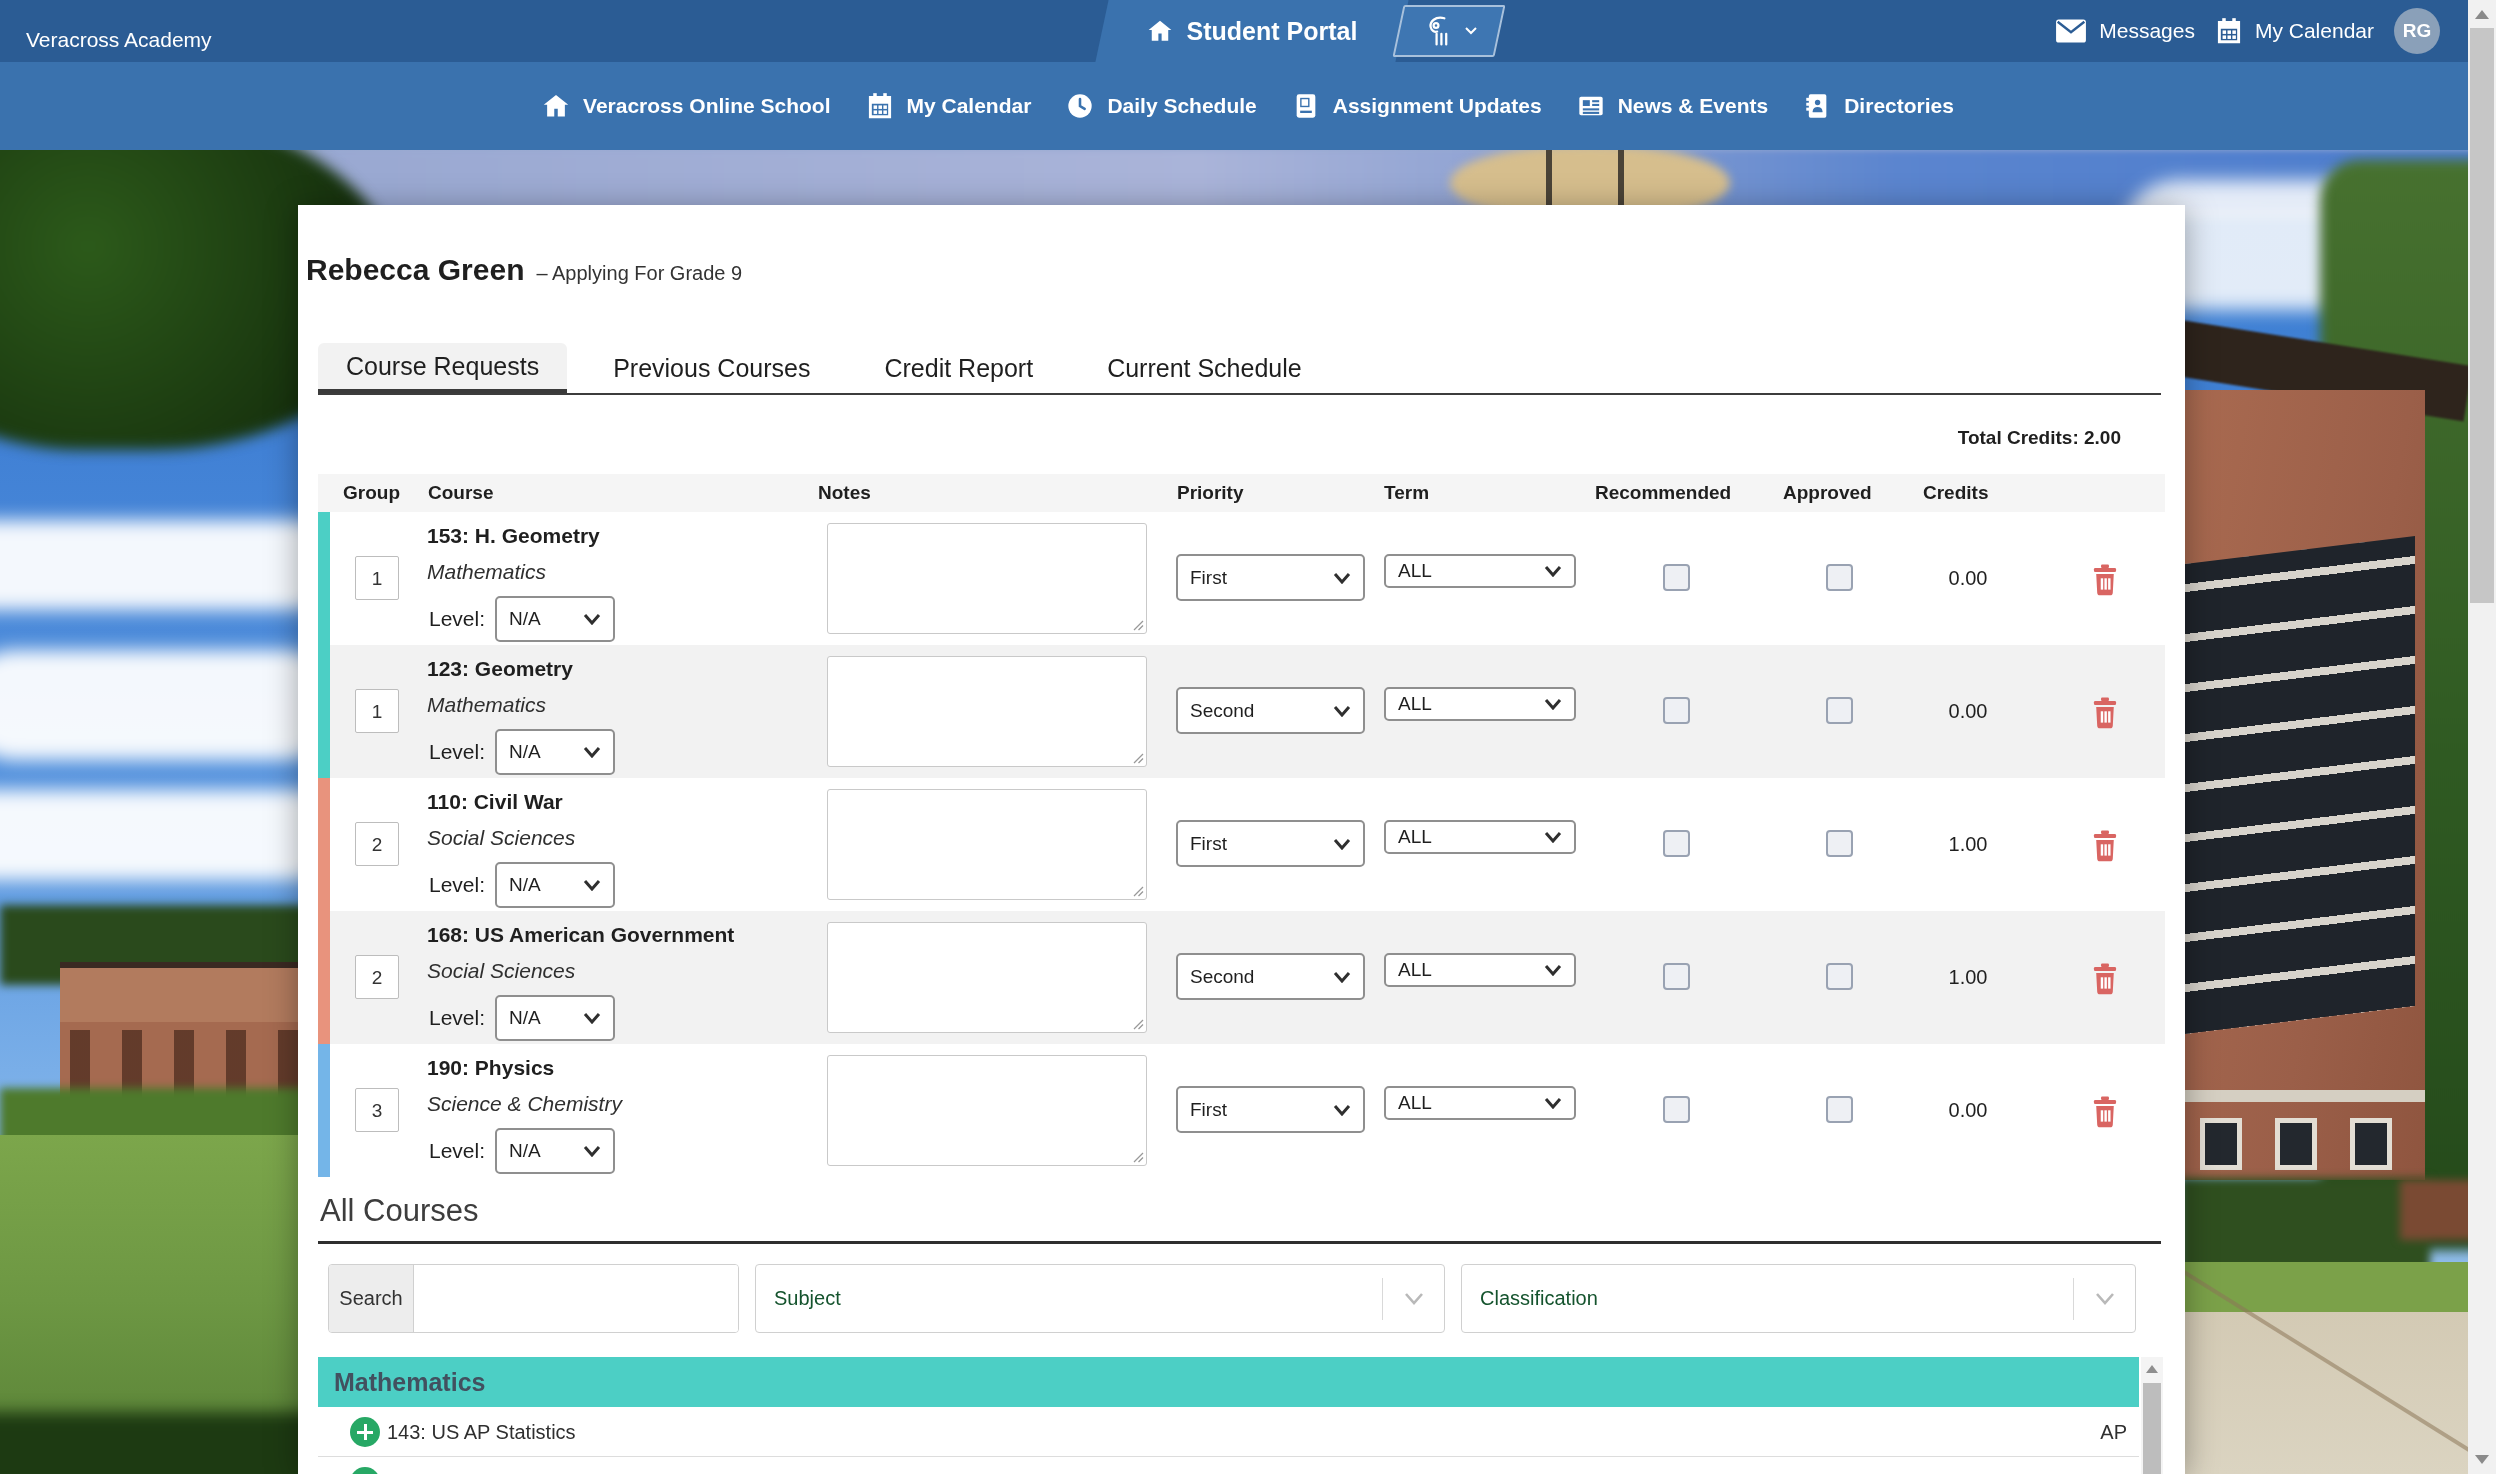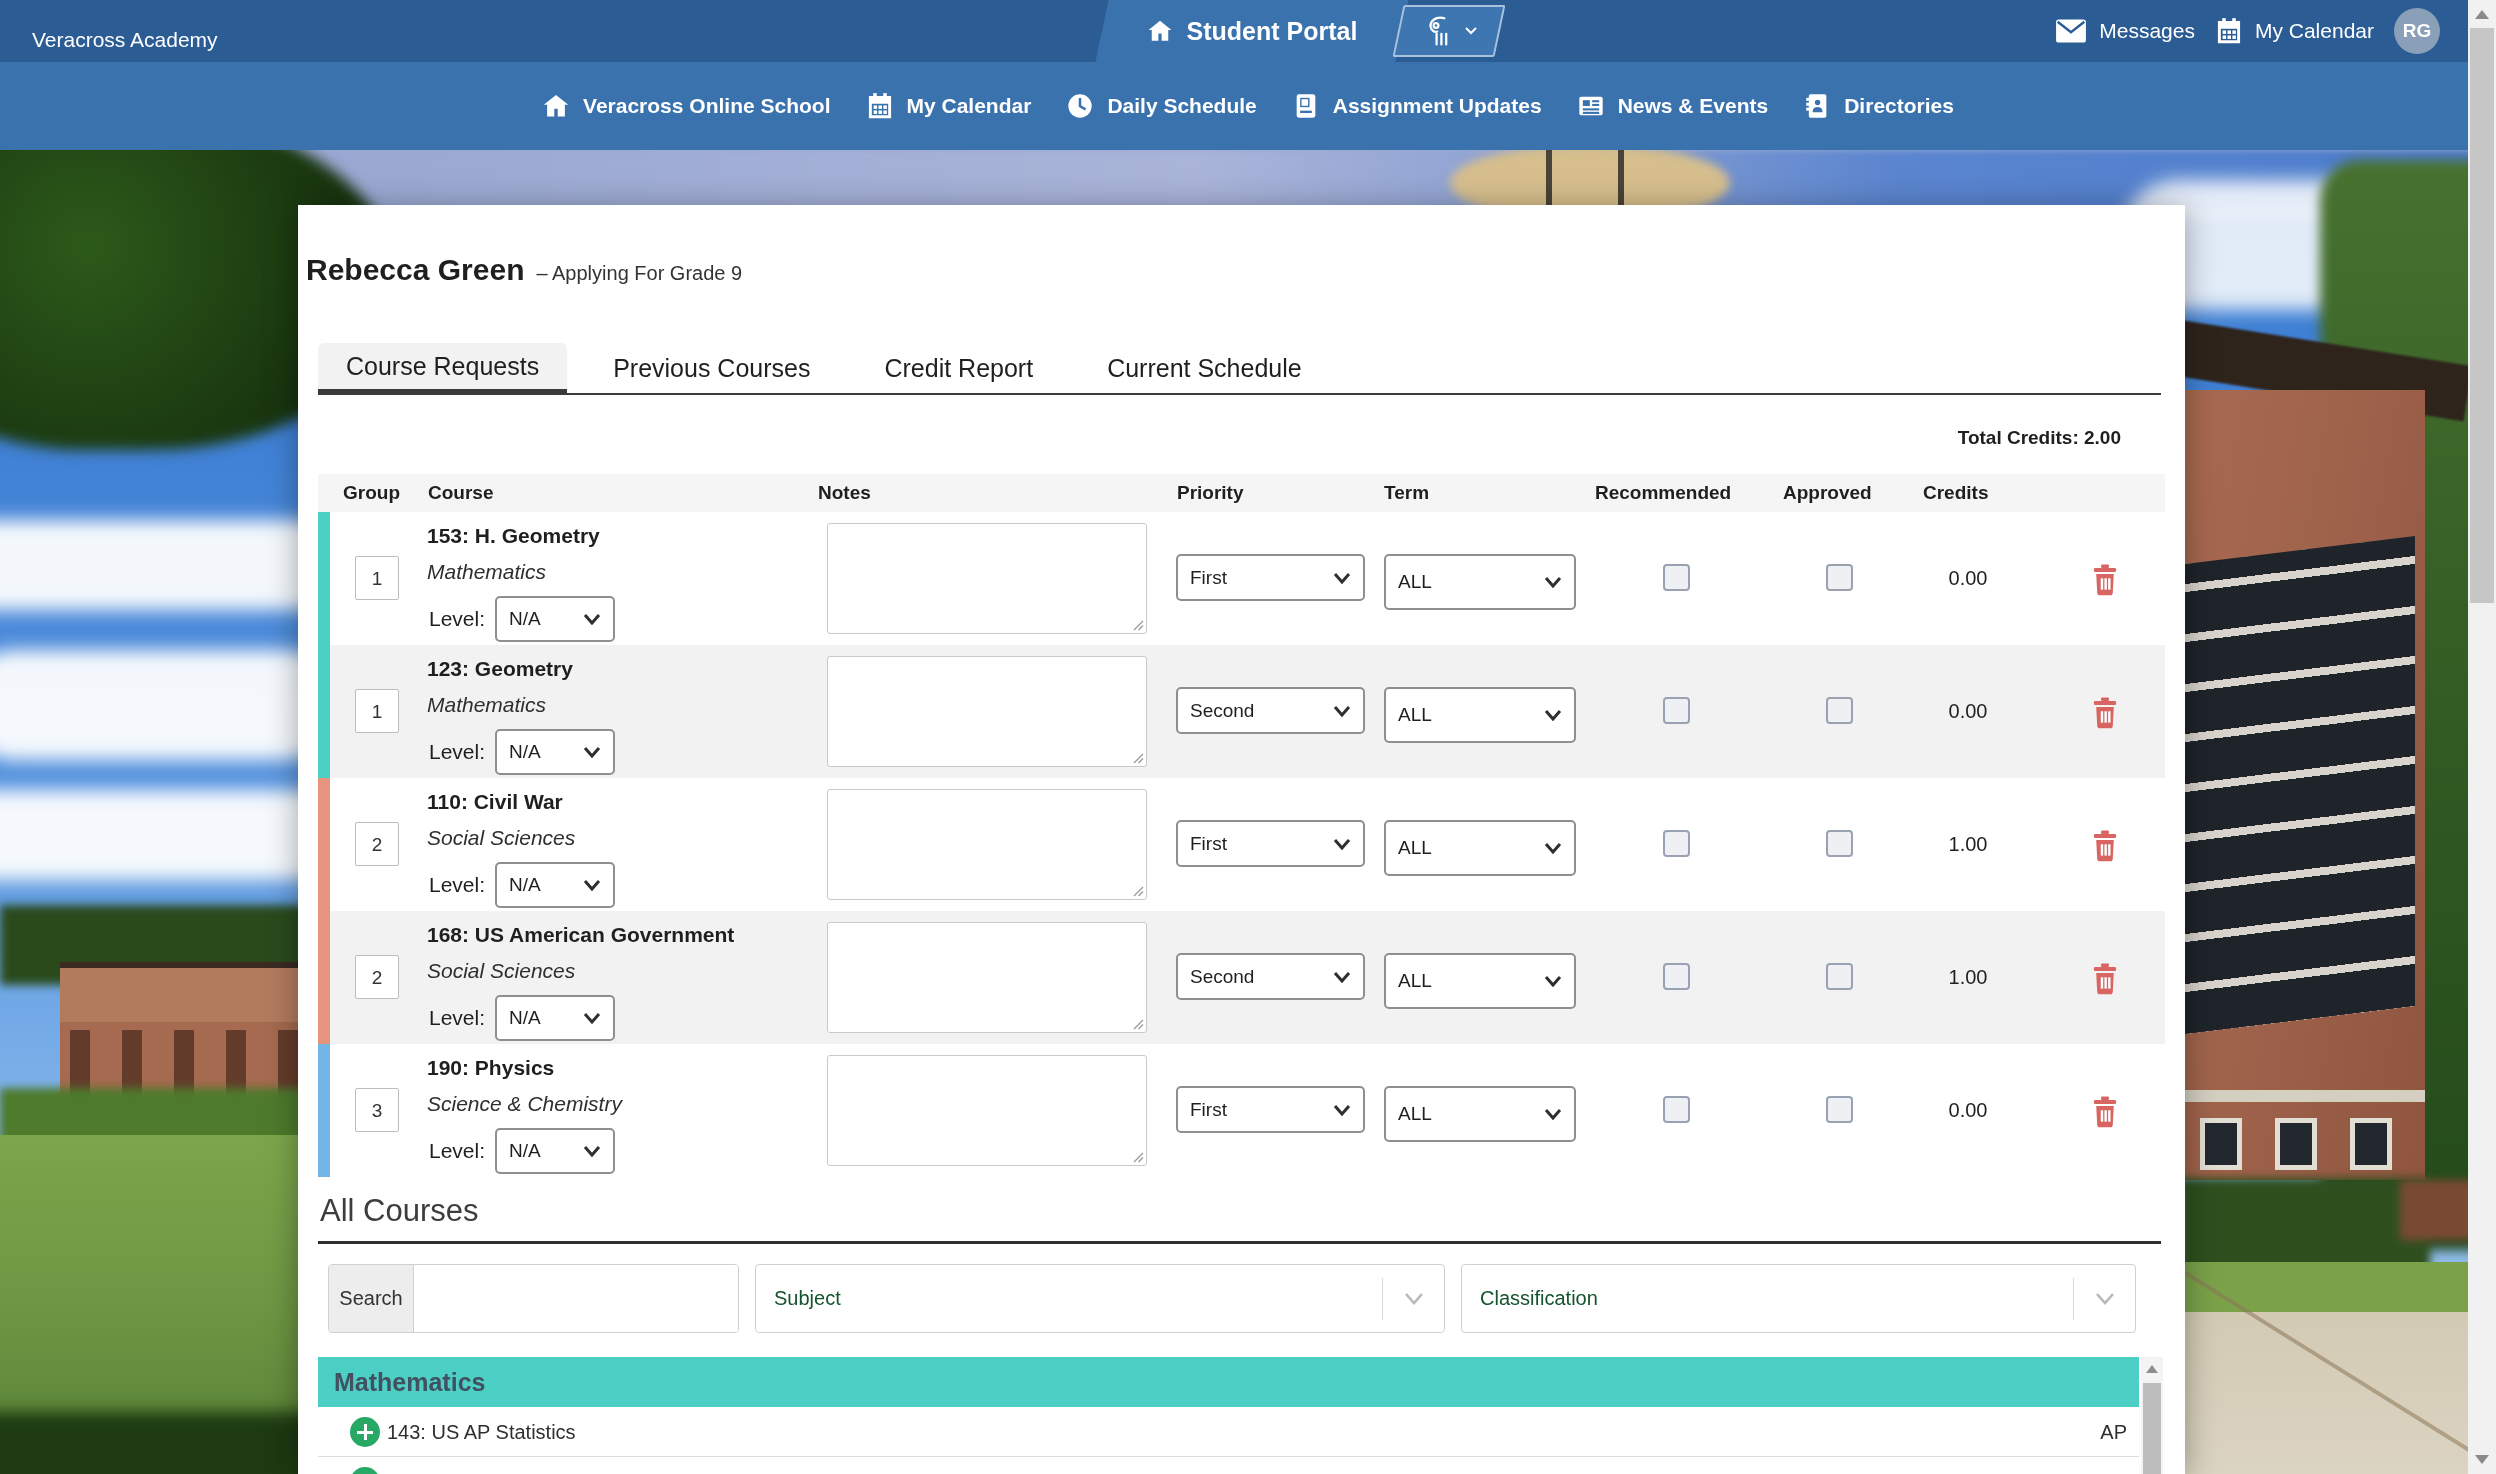--- a/index.html
+++ b/index.html
@@ -53,21 +53,21 @@
   .ph-rgrass { left:2180px; top:1112px; width:320px; height:64px; background:#7ba149; }
   .ph-pave { left:2180px; top:1162px; width:320px; height:162px;
         background:linear-gradient(180deg,#d3cab4,#dbd4c1); }
   .ph-seam { left:2150px; top:1230px; width:420px; height:4px; background:rgba(140,118,88,.55);
         transform:rotate(32deg); }
 
   
   .topbar { position:absolute; left:0; top:0; width:2496px; height:62px; background:#2B5C94;
             color:#fff; z-index:40; }
   .brand { position:absolute; left:26px; top:0; height:80px; display:flex; align-items:center;
-           font-size:21px;margin-left:6px; }
+           font-size:21px; }
   .portal-tab { position:absolute; left:1102px; top:0; width:300px; height:62px; background:#3A72AE;
            transform:skewX(-12deg); }
   .portal-tab-inner { width:100%; height:100%; transform:skewX(12deg); display:flex;
            align-items:center; justify-content:center; gap:14px; font-size:25px; font-weight:700; }
   .logo-box { position:absolute; left:1398px; top:5px; width:102px; height:52px; background:#3E76B2;
            border:2px solid rgba(255,255,255,.55); border-radius:2px; transform:skewX(-12deg); }
   .logo-box-inner { width:100%; height:100%; transform:skewX(12deg); display:flex;
            align-items:center; justify-content:center; gap:10px; }
   .top-right { position:absolute; right:56px; top:0; height:62px; display:flex; align-items:center;
            gap:20px; }
@@ -126,21 +126,21 @@
          color:#1f1f1f; }
   .course-subj { position:absolute; left:109px; top:48px; font-size:21px; font-style:italic;
          color:#2f2f2f; }
   .lvl { position:absolute; left:111px; top:84px; display:flex; align-items:center; gap:10px;
          font-size:21px; color:#1f1f1f; }
   .sel { background:#fff; border:2px solid #8f8f8f; border-radius:5px; display:flex;
          align-items:center; justify-content:space-between; padding:0 12px; font-size:19px;
          color:#1f1f1f; cursor:pointer; }
   .sel-level { width:120px; height:46px; }
   .sel-priority { position:absolute; left:858px; top:42px; width:189px; height:47px; }
-  .sel-term { position:absolute; left:1066px; top:42px; width:192px; height:56px; }
+  .sel-term { position:absolute; left:1066px; top:42px; width:192px; height:34px; }
   .notes { position:absolute; left:509px; top:11px; width:320px; height:111px; background:#fff;
          border:1px solid #c9c9c9; border-radius:3px; }
   .rz { position:absolute; right:2px; bottom:2px; }
   .cb { position:absolute; top:52px; width:27px; height:27px; background:#EEF0F4;
          border:2px solid #99a2b2; border-radius:4px; cursor:pointer; }
   .cb1 { left:1345px; } .cb2 { left:1508px; }
   .credits-val { position:absolute; left:1600px; top:55px; width:100px; text-align:center;
          font-size:20px; color:#1f1f1f; }
   .trash-btn { position:absolute; left:1770px; top:48px; width:36px; height:38px; border:none;
          background:transparent; cursor:pointer; padding:0; }

